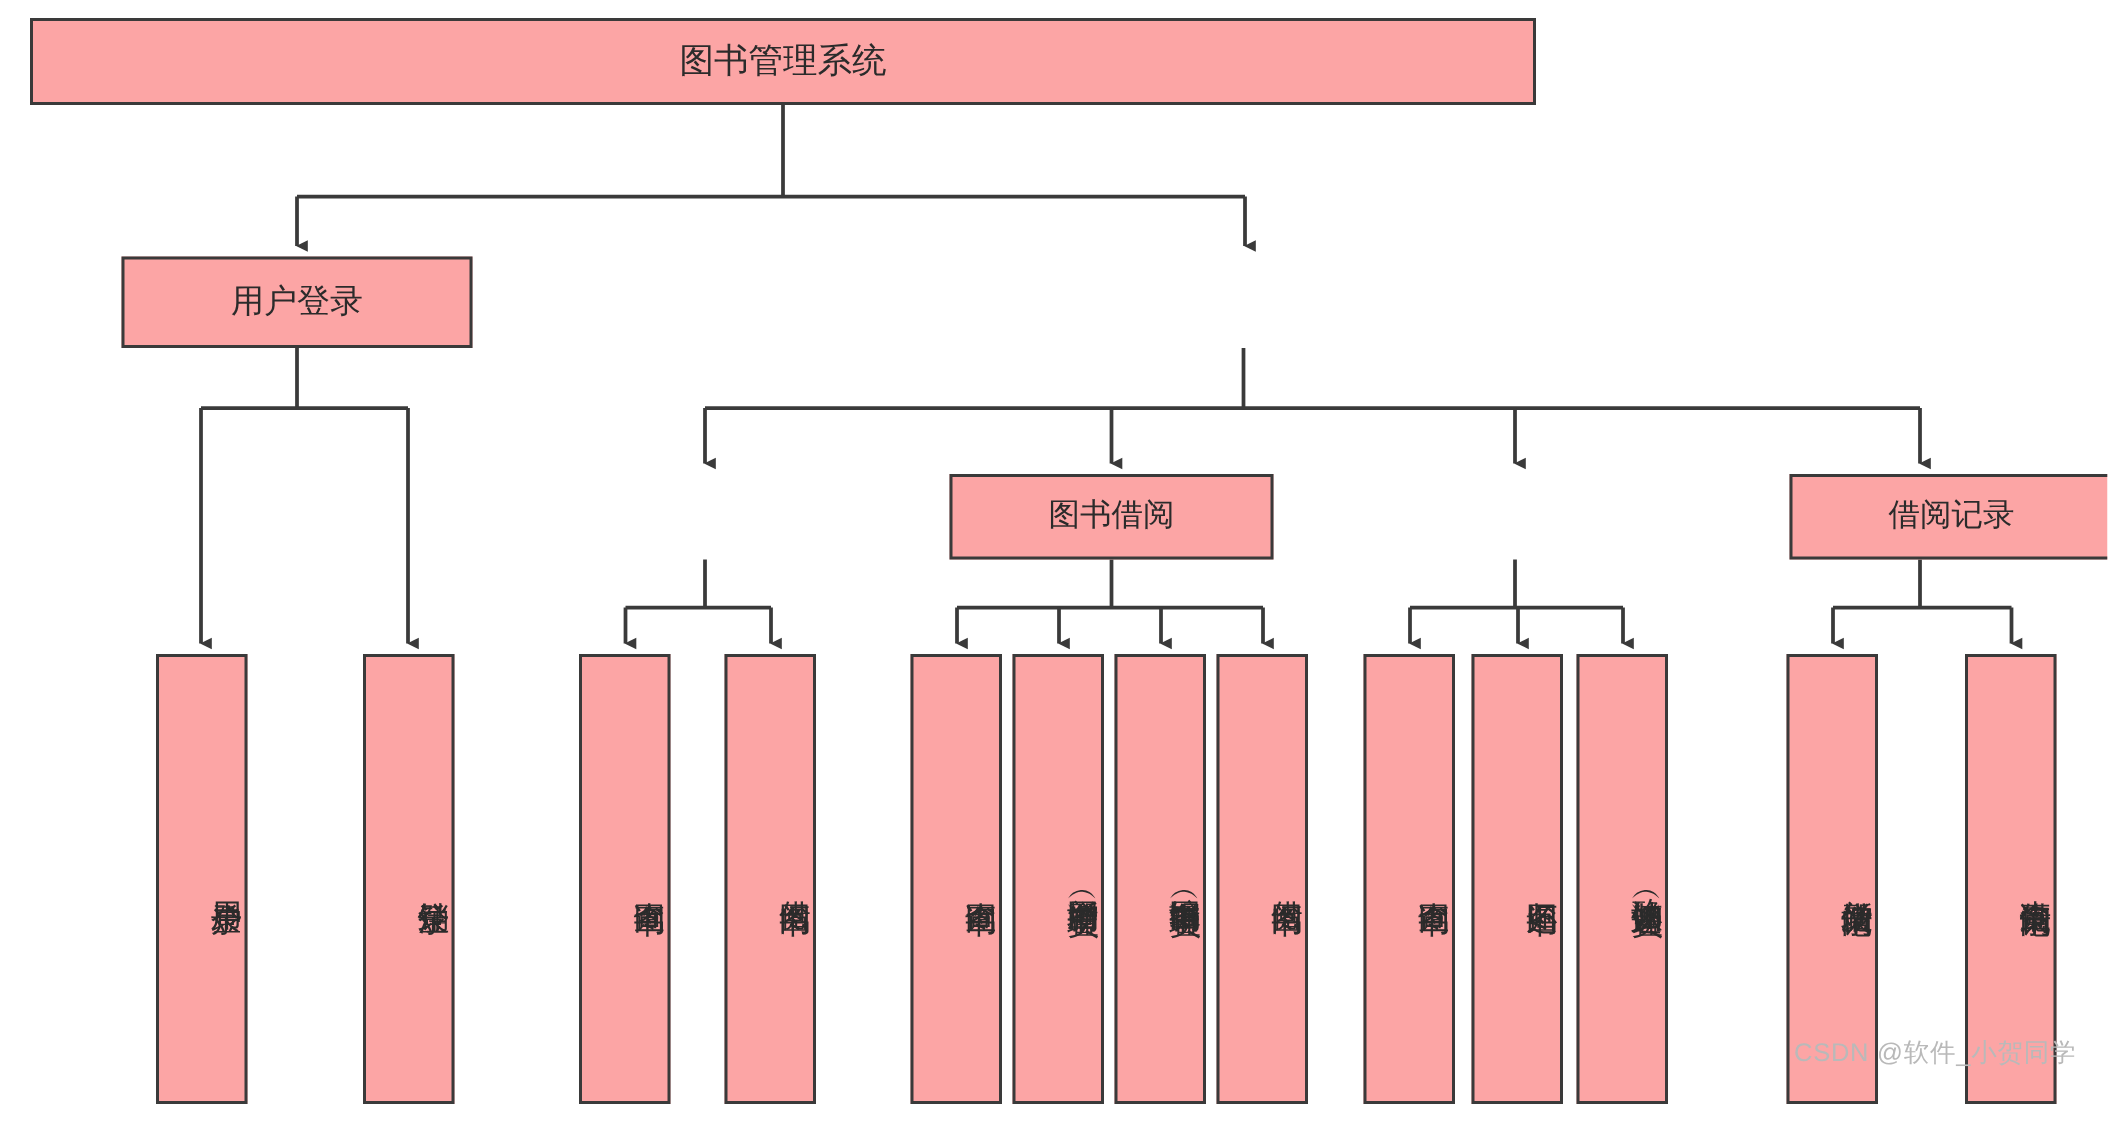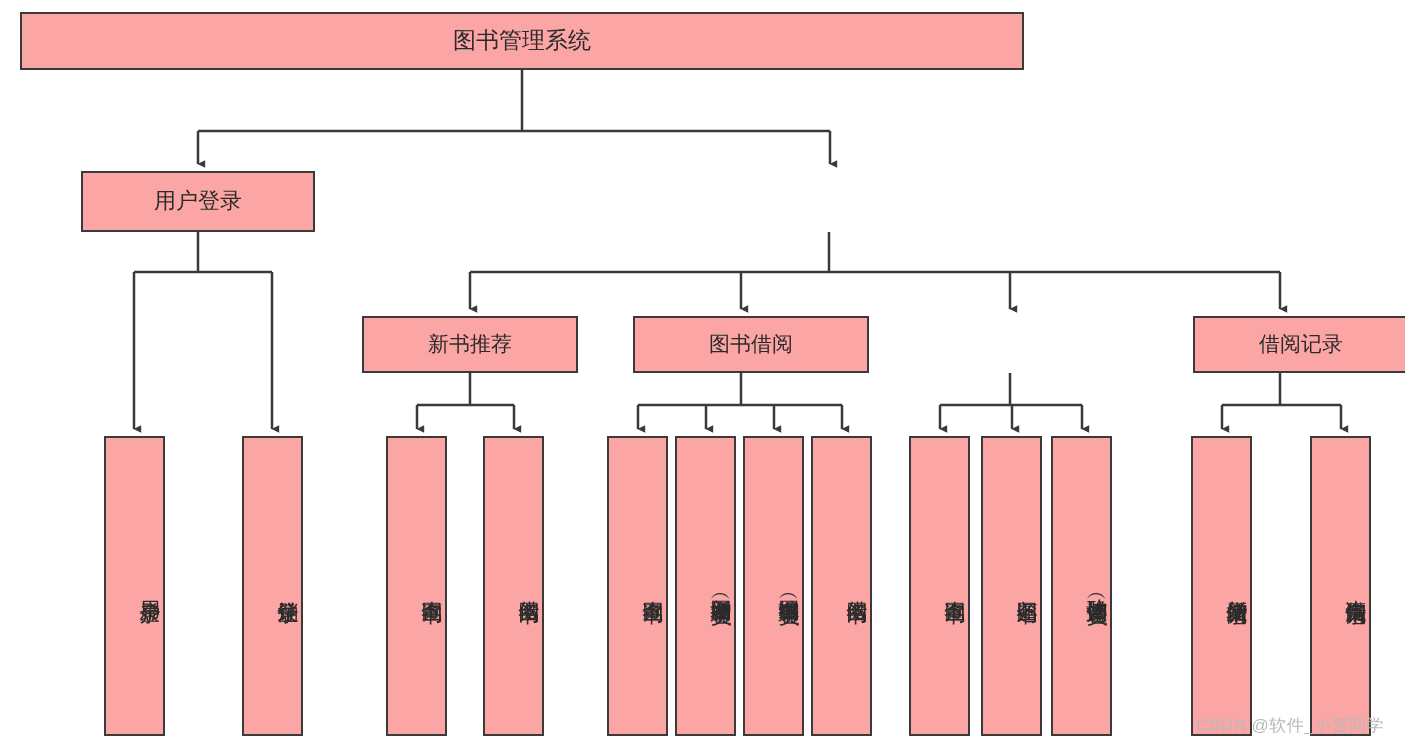--- a/index.html
+++ b/index.html
@@ -126,24 +126,21 @@
   </svg>
 
   <div class="node node-root" style="left:20px;top:12px;width:1004px;height:58px;">
     <span>图书管理系统</span>
   </div>
 
   <div class="node node-l2" style="left:81px;top:171px;width:234px;height:61px;">
     <span>用户登录</span>
   </div>
 
-  <div class="node node-l3" style="left:362px;top:316px;width:216px;height:57px;">
-    <span>新书推荐</span>
-  </div>
-  <div class="node node-l3" style="left:633px;top:316px;width:236px;height:57px;">
+  <div class="node node-l3" style="left:633px;top:316px;width:216px;height:57px;">
     <span>图书借阅</span>
   </div>
   <div class="node node-l3" style="left:1172px;top:316px;width:216px;height:57px;margin-left:21px;">
     <span>借阅记录</span>
   </div>
 
   <div class="node node-leaf" style="left:104px;top:436px;width:61px;height:300px;">
     <span>用户登录</span>
   </div>
   <div class="node node-leaf" style="left:242px;top:436px;width:61px;height:300px;">
@@ -180,15 +177,15 @@
     <span>确认归还（管理员）</span>
   </div>
 
   <div class="node node-leaf" style="left:1191px;top:436px;width:61px;height:300px;">
     <span>新增借阅记录</span>
   </div>
   <div class="node node-leaf" style="left:1310px;top:436px;width:61px;height:300px;">
     <span>查询借阅记录</span>
   </div>
 
-  <div class="watermark" style="left:1196px;top:714px;">CSDN @软件_小贺同学</div>
+  <div class="watermark" style="left:1196px;top:690px;">CSDN @软件_小贺同学</div>
 
 </div>
 
 </body></html>

